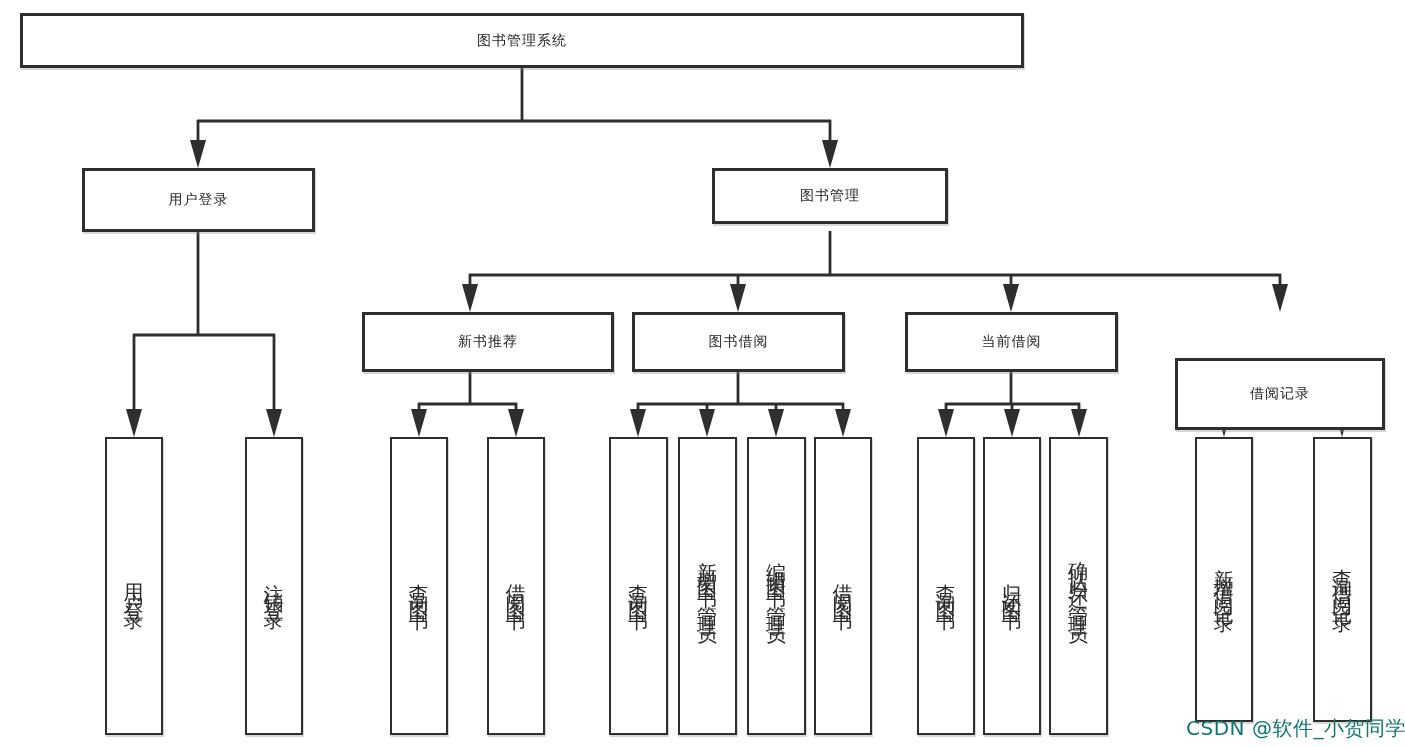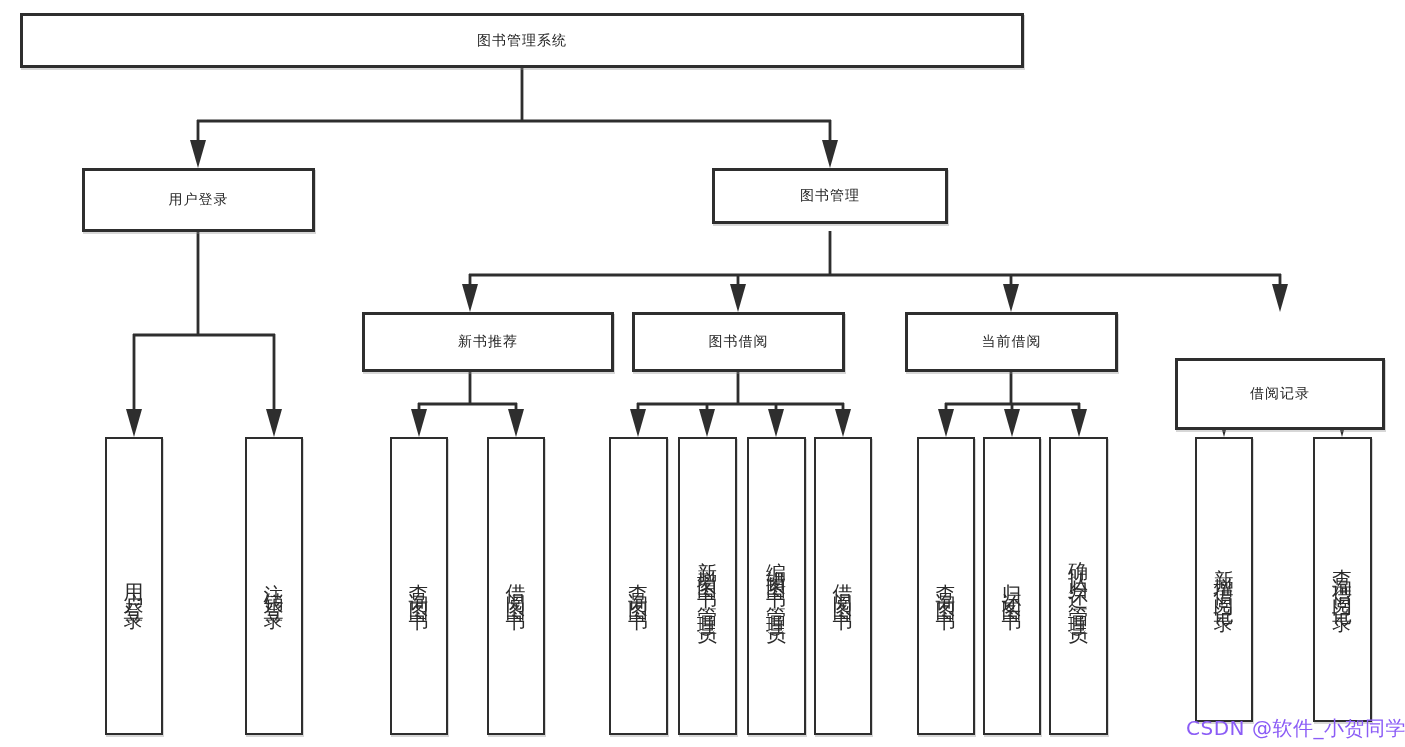--- a/index.html
+++ b/index.html
@@ -47,21 +47,21 @@
     font-size: 20px;
     letter-spacing: 0.45em;
     line-height: 1;
     color: #2a2a2a;
   }
   .watermark {
     position: absolute;
     left: 1186px;
     top: 715px;
     font-size: 20px;
-    color: #8b5cf6;
+    color: #0f766e;
     white-space: nowrap;
     letter-spacing: 0.5px;
   }
 </style>
 </head>
 <body>
 
 <div id="stage">
 
   <svg id="wires" viewBox="0 0 1405 747" xmlns="http://www.w3.org/2000/svg">

